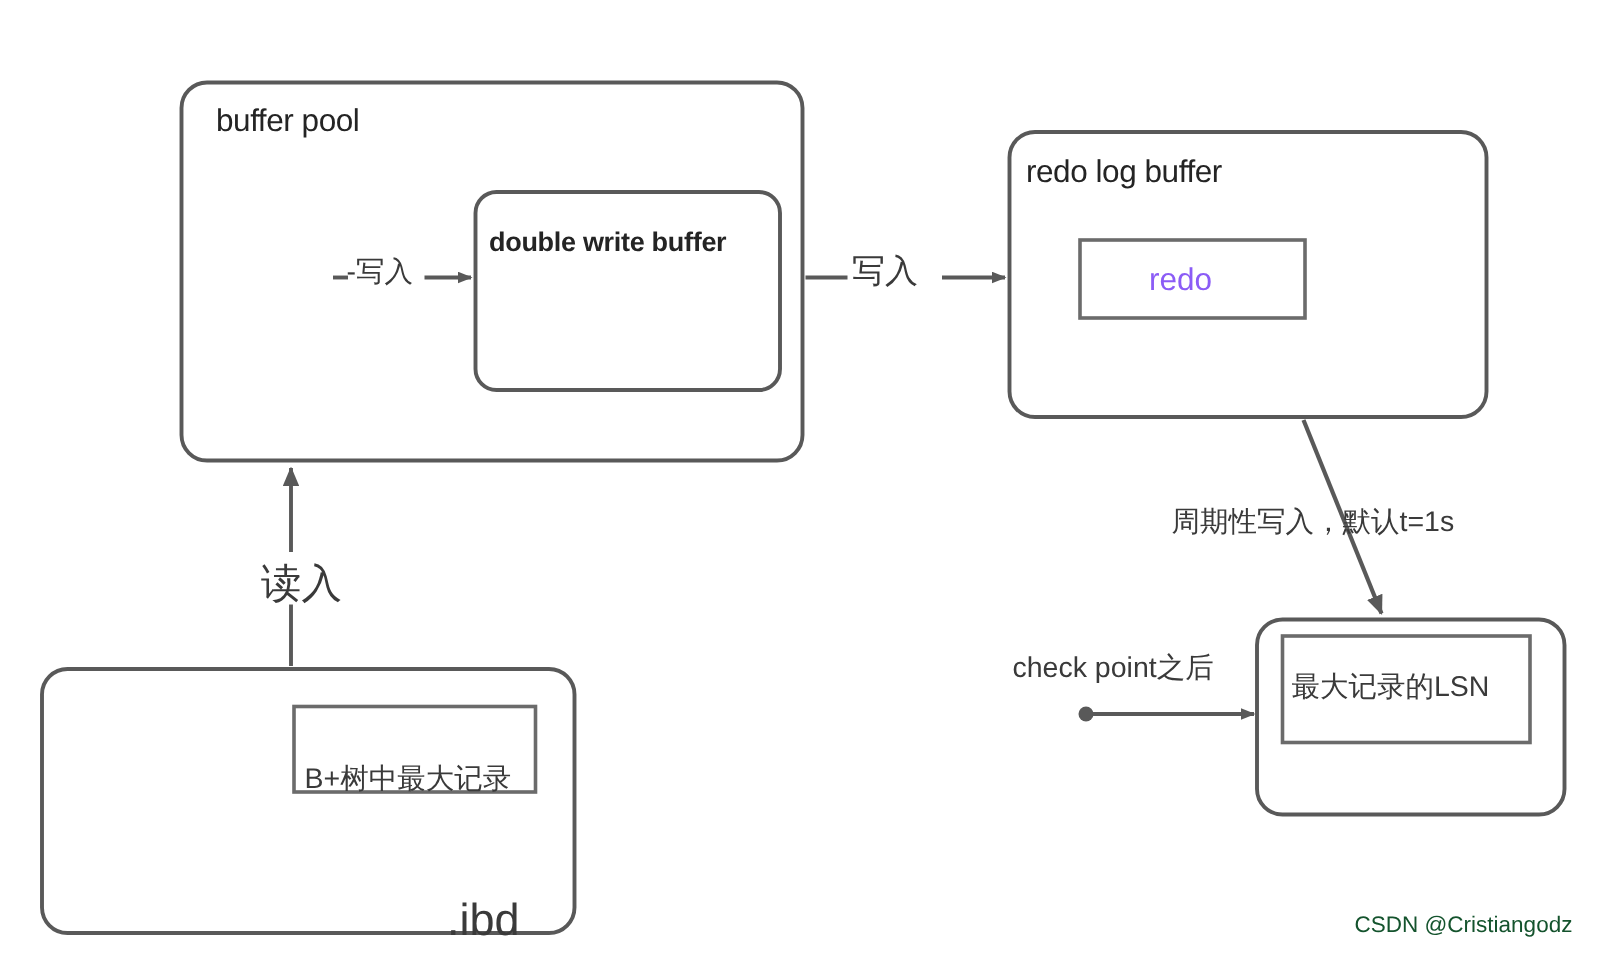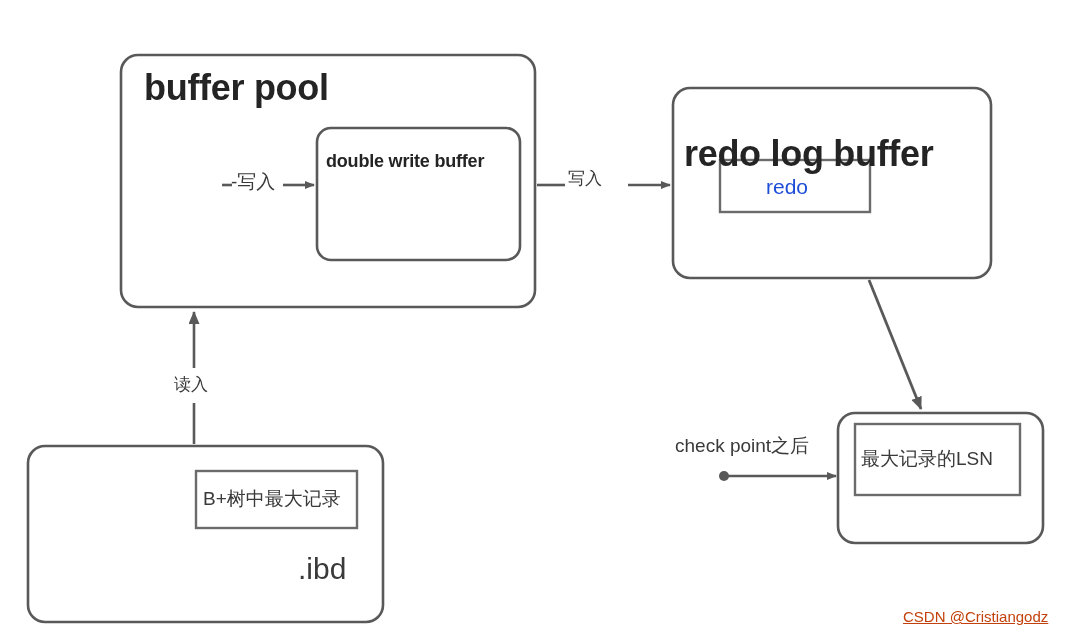--- a/index.html
+++ b/index.html
@@ -25,57 +25,56 @@
     height: 637px;
   }
   .lbl {
     position: absolute;
     color: #2b2b2b;
     white-space: nowrap;
     line-height: 1;
   }
   
   .title-bold {
-    font-weight: bold;
-    font-size: 36px;
+    font-weight: normal;
+    font-size: 21px;
     letter-spacing: -0.3px;
     color: #242424;
   }
   .title-bold-sm {
     font-weight: bold;
     font-size: 18px;
     letter-spacing: -0.2px;
     color: #242424;
   }
   .plain-lg {
     font-size: 30px;
     color: #3a3a3a;
     font-weight: 400;
   }
   .plain-md {
     font-size: 21px;
-    color: #1d4ed8;
+    color: #8b5cf6;
     font-weight: 400;
   }
   .plain-sm {
     font-size: 19px;
     color: #3a3a3a;
     font-weight: 400;
     text-align: right;
   }
   .edge-label {
     font-size: 19px;
     color: #3a3a3a;
   }
   .watermark {
     position: absolute;
     font-size: 15px;
-    color: #c2410c;
+    color: #14532d;
     white-space: nowrap;
-    text-decoration: underline;
   }
 </style>
 </head>
 <body>
 
 <div id="canvas">
 
   <svg class="svg-layer" viewBox="0 0 1077 637" xmlns="http://www.w3.org/2000/svg">
     <defs>
       <marker id="arrowhead" markerWidth="10" markerHeight="8" refX="9" refY="4" orient="auto" markerUnits="userSpaceOnUse">
@@ -114,35 +113,36 @@
     <line x1="869" y1="280" x2="921" y2="409" stroke="#595959" stroke-width="2.8" marker-end="url(#arrowhead-big)"></line>
 
     <circle cx="724" cy="476" r="5" fill="#595959"></circle>
     <line x1="724" y1="476" x2="836" y2="476" stroke="#595959" stroke-width="2.6" marker-end="url(#arrowhead)"></line>
   </svg>
 
   <div class="lbl title-bold" style="left:144px; top:70px;">buffer pool</div>
 
   <div class="lbl title-bold-sm" style="left:326px; top:152px;">double write buffer</div>
 
-  <div class="lbl title-bold" style="left:684px; top:104px;margin-top:32px;">redo log buffer</div>
+  <div class="lbl title-bold" style="left:684px; top:104px;">redo log buffer</div>
 
   <div class="lbl plain-md" style="left:766px; top:176px;">redo</div>
 
-  <div class="lbl plain-lg" style="left:298px; top:554px;">.ibd</div>
+  <div class="lbl plain-lg" style="left:298px; top:599px;">.ibd</div>
 
-  <div class="lbl plain-sm" style="left:203px; top:489px;">B+树中最大记录</div>
+  <div class="lbl plain-sm" style="left:203px; top:510px;">B+树中最大记录</div>
 
 
   <div class="lbl plain-sm" style="left:861px; top:449px;">最大记录的LSN</div>
 
   <div class="lbl edge-label" style="left:231px; top:172px;text-align:center;">-写入</div>
 
-  <div class="lbl edge-label" style="left:568px; top:170px; font-size:17px;">写入</div>
+  <div class="lbl edge-label" style="left:568px; top:170px; font-size:22px;">写入</div>
 
-  <div class="lbl edge-label" style="left:174px; top:376px; font-size:17px;">读入</div>
+  <div class="lbl edge-label" style="left:174px; top:376px; font-size:27px;">读入</div>
 
+  <div class="lbl edge-label" style="left:781px; top:339px;">周期性写入，默认t=1s</div>
 
   <div class="lbl edge-label" style="left:675px; top:436px;">check point之后</div>
 
   <div class="watermark" style="left:903px; top:608px;">CSDN @Cristiangodz</div>
 
 </div>
 
 </body></html>

